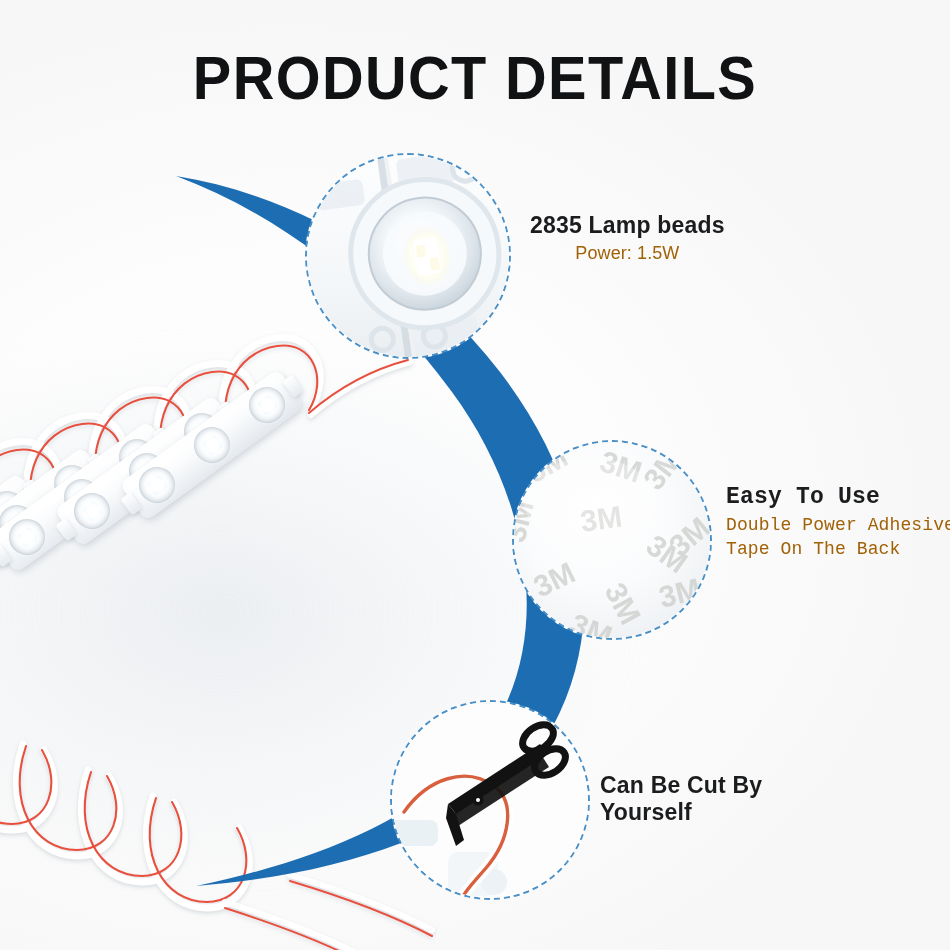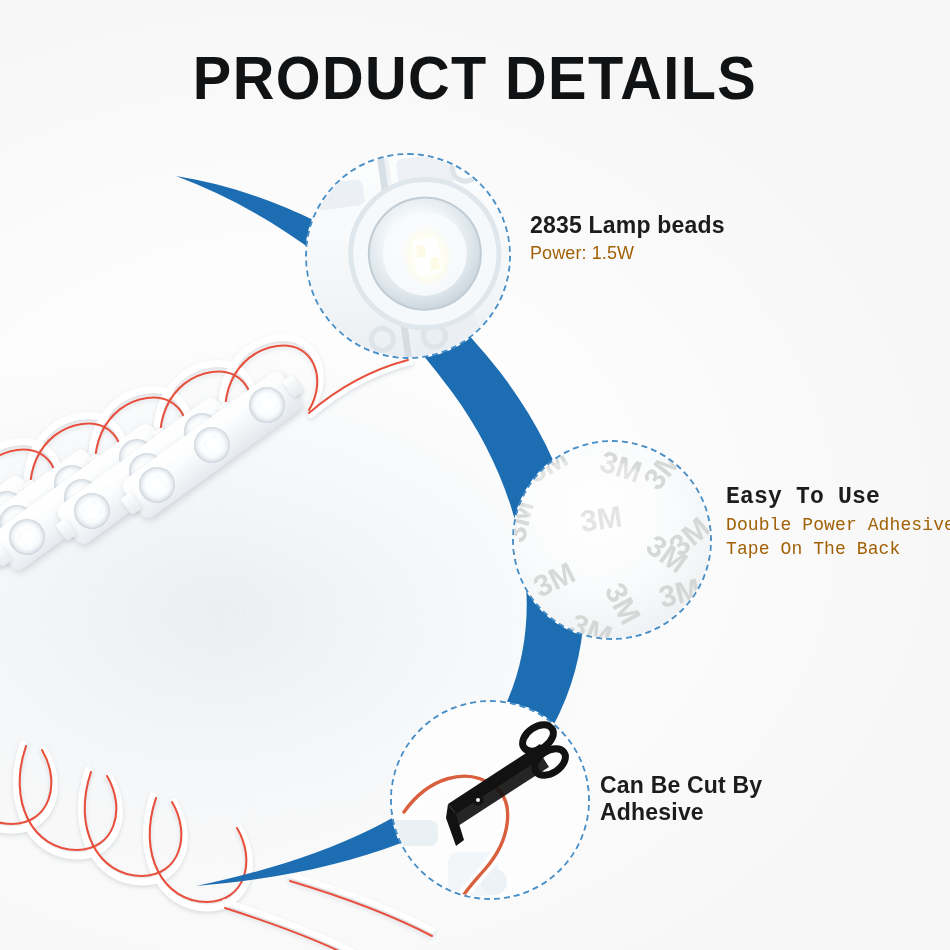--- a/index.html
+++ b/index.html
@@ -254,21 +254,21 @@
           <circle cx="120" cy="103" r="42" fill="#f8fbfd" opacity=".9"></circle>
 
           <ellipse cx="122" cy="106" rx="24" ry="30" fill="url(#beadGlow)"></ellipse>
           <rect x="110" y="88" width="24" height="36" rx="4" fill="#ffffff"></rect>
           <rect x="112" y="94" width="9" height="12" rx="2" fill="#fdfbe8"></rect>
           <rect x="124" y="108" width="9" height="13" rx="2" fill="#fdfbe8"></rect>
         </g>
       </svg>
     </div>
   </div>
-  <div class="txt" style="left:530px;top:212px;">
+  <div class="txt" style="left:530px;top:212px;text-align:center;">
     <div class="head">2835 Lamp beads</div>
     <div class="sub">Power: 1.5W</div>
   </div>
 
   <div class="callout" style="left:512px;top:440px;width:200px;height:200px;">
     <div class="callout-inner">
       <svg viewBox="0 0 200 200" style="width:100%;height:100%;display:block;">
         <defs>
           <radialGradient id="tapeG" cx="42%" cy="36%" r="70%">
             <stop offset="0%" stop-color="#ffffff"></stop>
@@ -327,16 +327,16 @@
           <circle cx="88" cy="100" r="2" fill="#fdfdfd"></circle>
 
           <ellipse cx="148" cy="38" rx="17" ry="11" transform="rotate(-34 148 38)" fill="none" stroke="#121212" stroke-width="7"></ellipse>
           <ellipse cx="160" cy="62" rx="17" ry="11" transform="rotate(-34 160 62)" fill="none" stroke="#121212" stroke-width="7"></ellipse>
         </g>
       </svg>
     </div>
   </div>
   <div class="txt" style="left:600px;top:772px;width:220px;">
     <div class="head two">Can Be Cut By</div>
-    <div class="head two">Adhesive</div>
+    <div class="head two">Yourself</div>
   </div>
 
 </div>
 
 </body></html>

